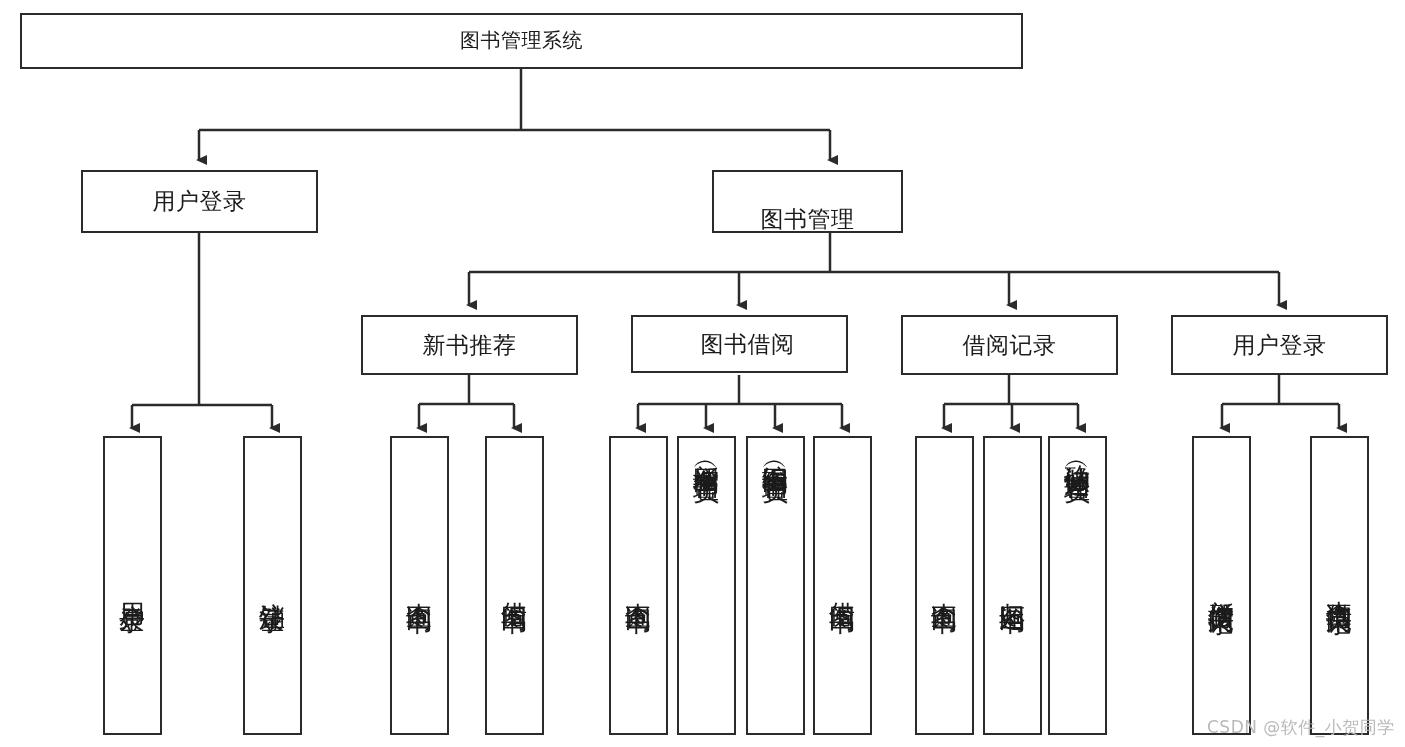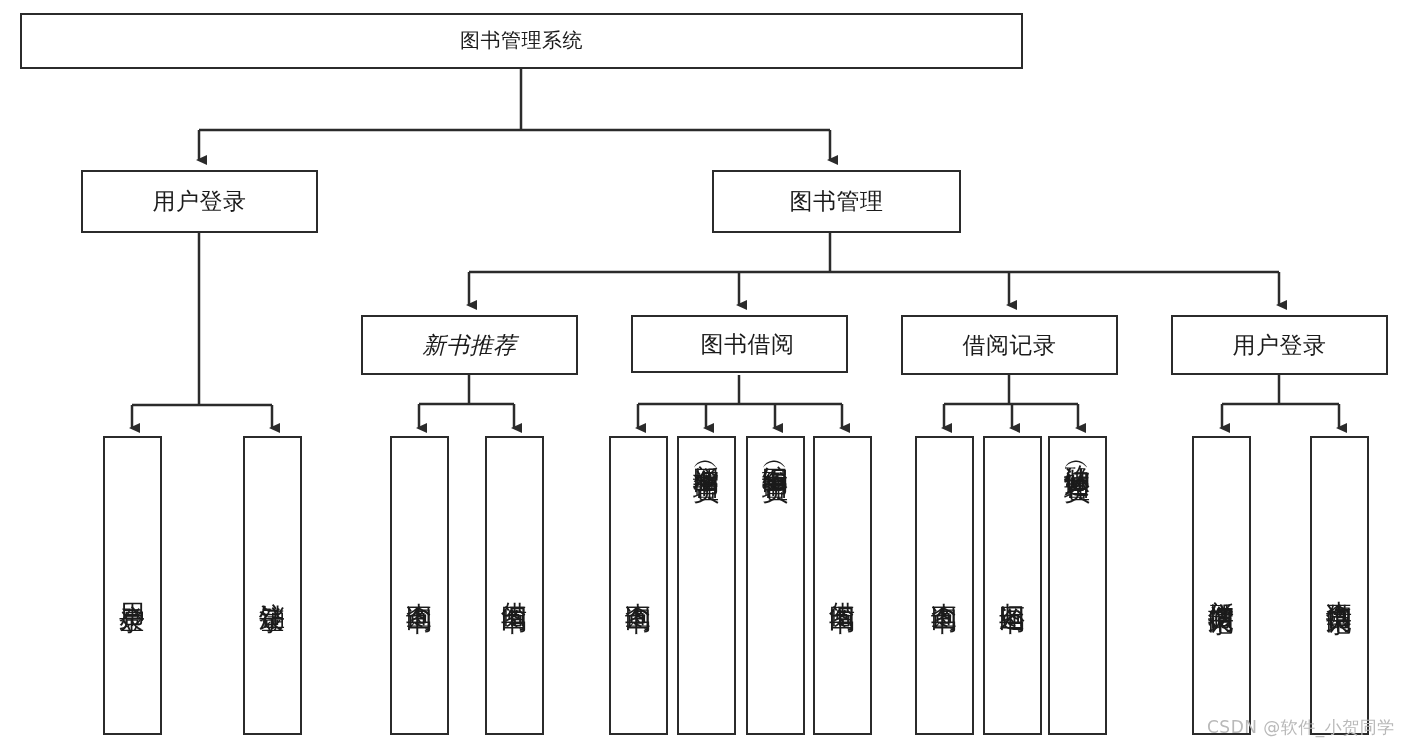--- a/index.html
+++ b/index.html
@@ -129,25 +129,25 @@
   </svg>
 
   <div class="node horiz root" style="left:20px;top:13px;width:1003px;height:56px;">
     <span class="label">图书管理系统</span>
   </div>
 
   <div class="node horiz" style="left:81px;top:170px;width:237px;height:63px;">
     <span class="label">用户登录</span>
   </div>
 
-  <div class="node horiz" style="left:712px;top:170px;width:249px;height:63px;">
+  <div class="node horiz" style="left:712px;top:170px;width:191px;height:63px;align-items:flex-end;">
     <span class="label">图书管理</span>
   </div>
 
-  <div class="node horiz" style="left:361px;top:315px;width:217px;height:60px;font-style:italic;">
+  <div class="node horiz" style="left:361px;top:315px;width:217px;height:60px;">
     <span class="label">新书推荐</span>
   </div>
 
   <div class="node horiz" style="left:631px;top:315px;width:217px;height:58px;padding-left:16px;">
     <span class="label">图书借阅</span>
   </div>
 
   <div class="node horiz" style="left:901px;top:315px;width:217px;height:60px;">
     <span class="label">借阅记录</span>
   </div>

